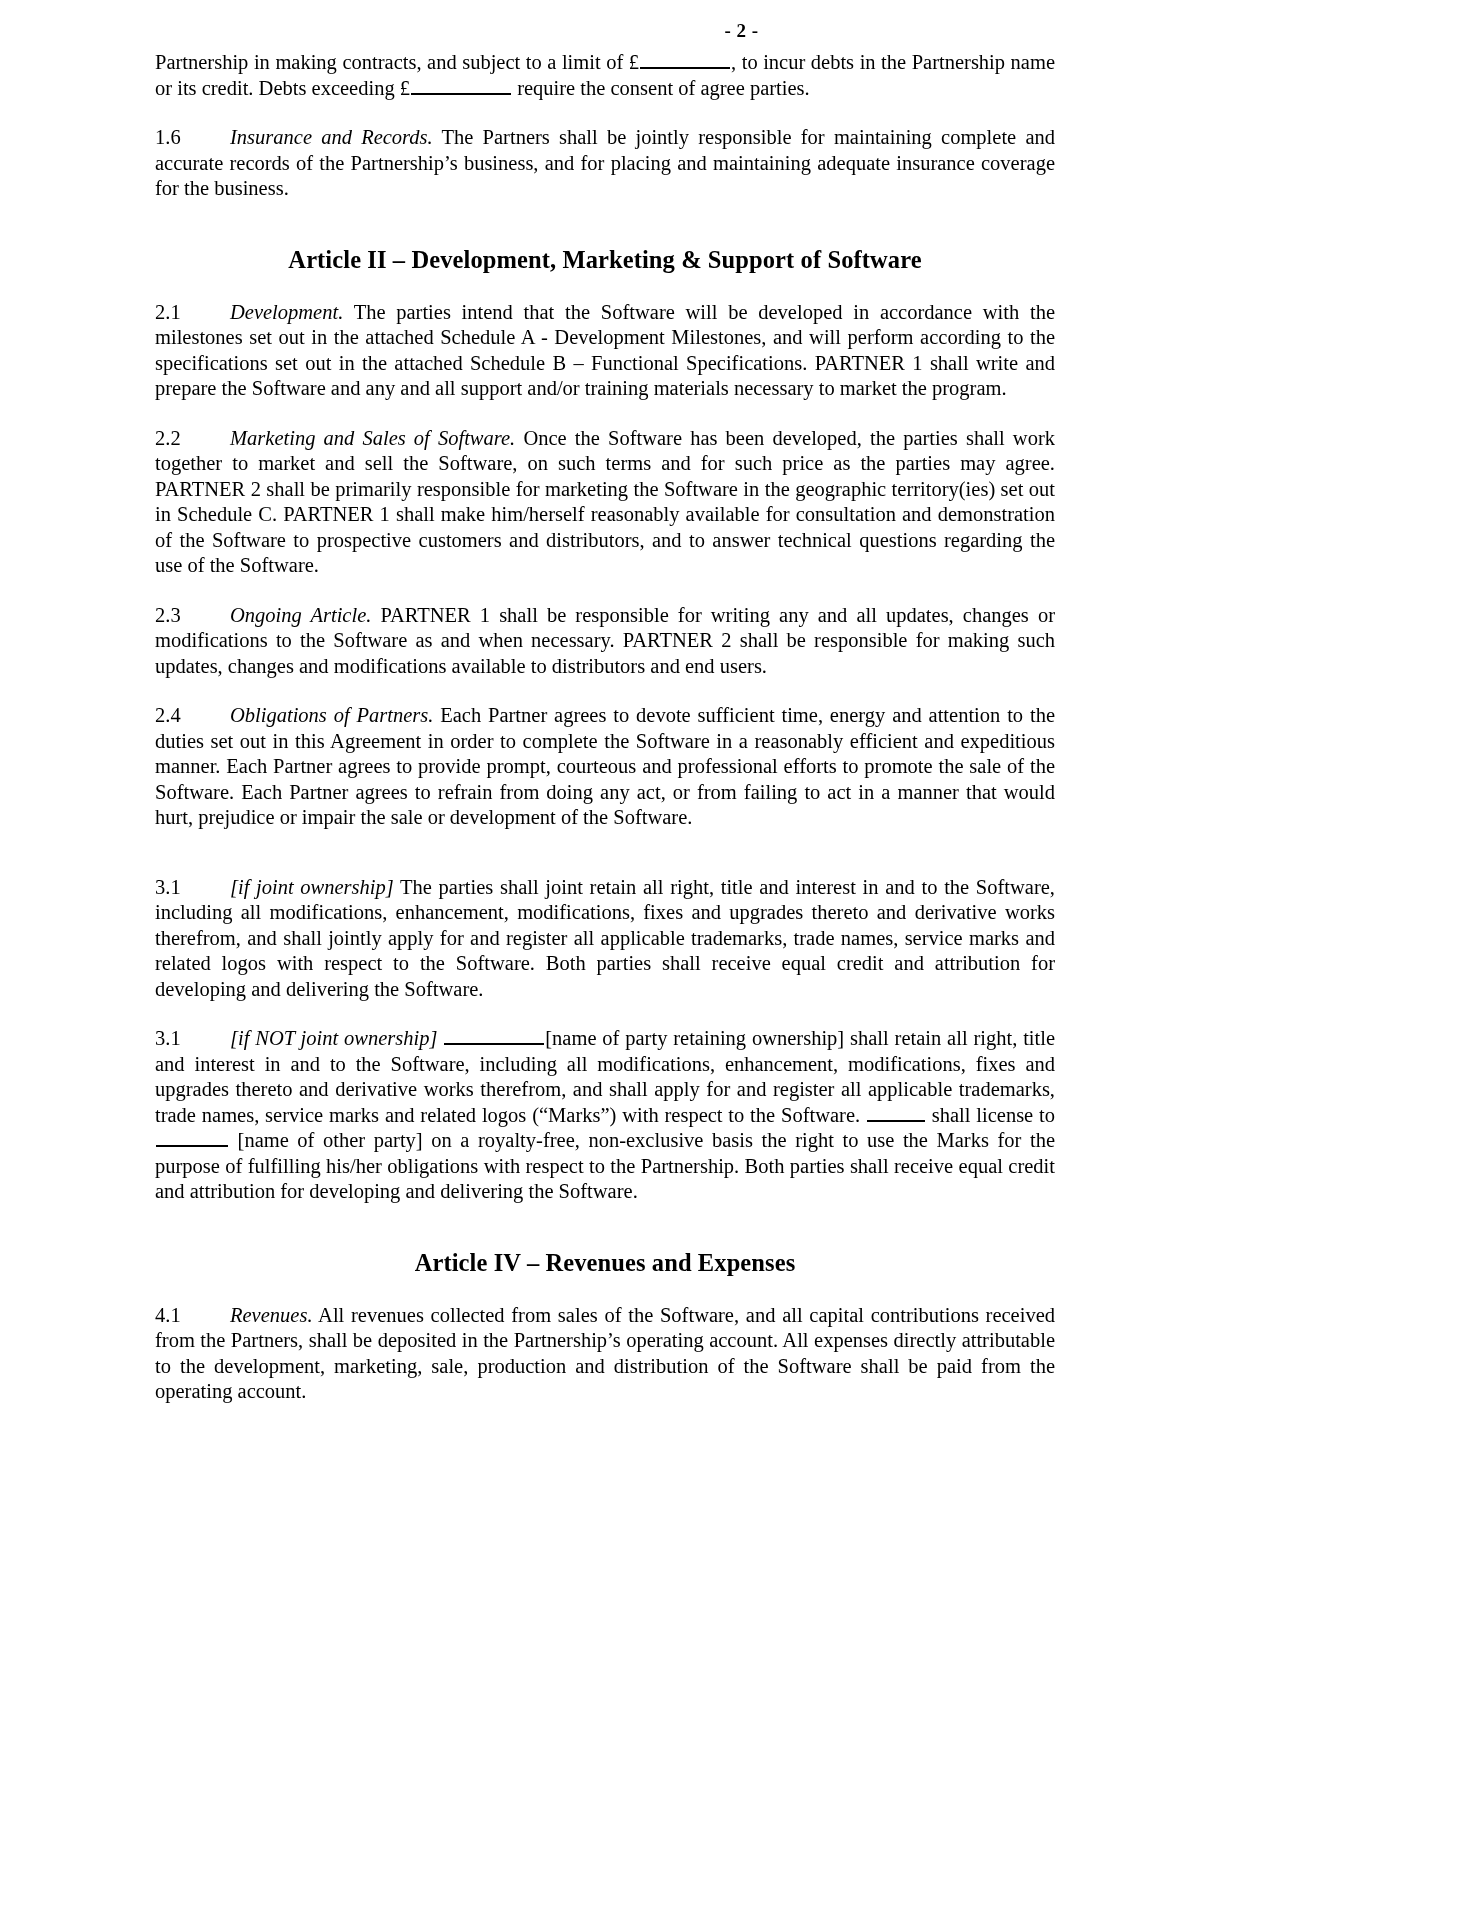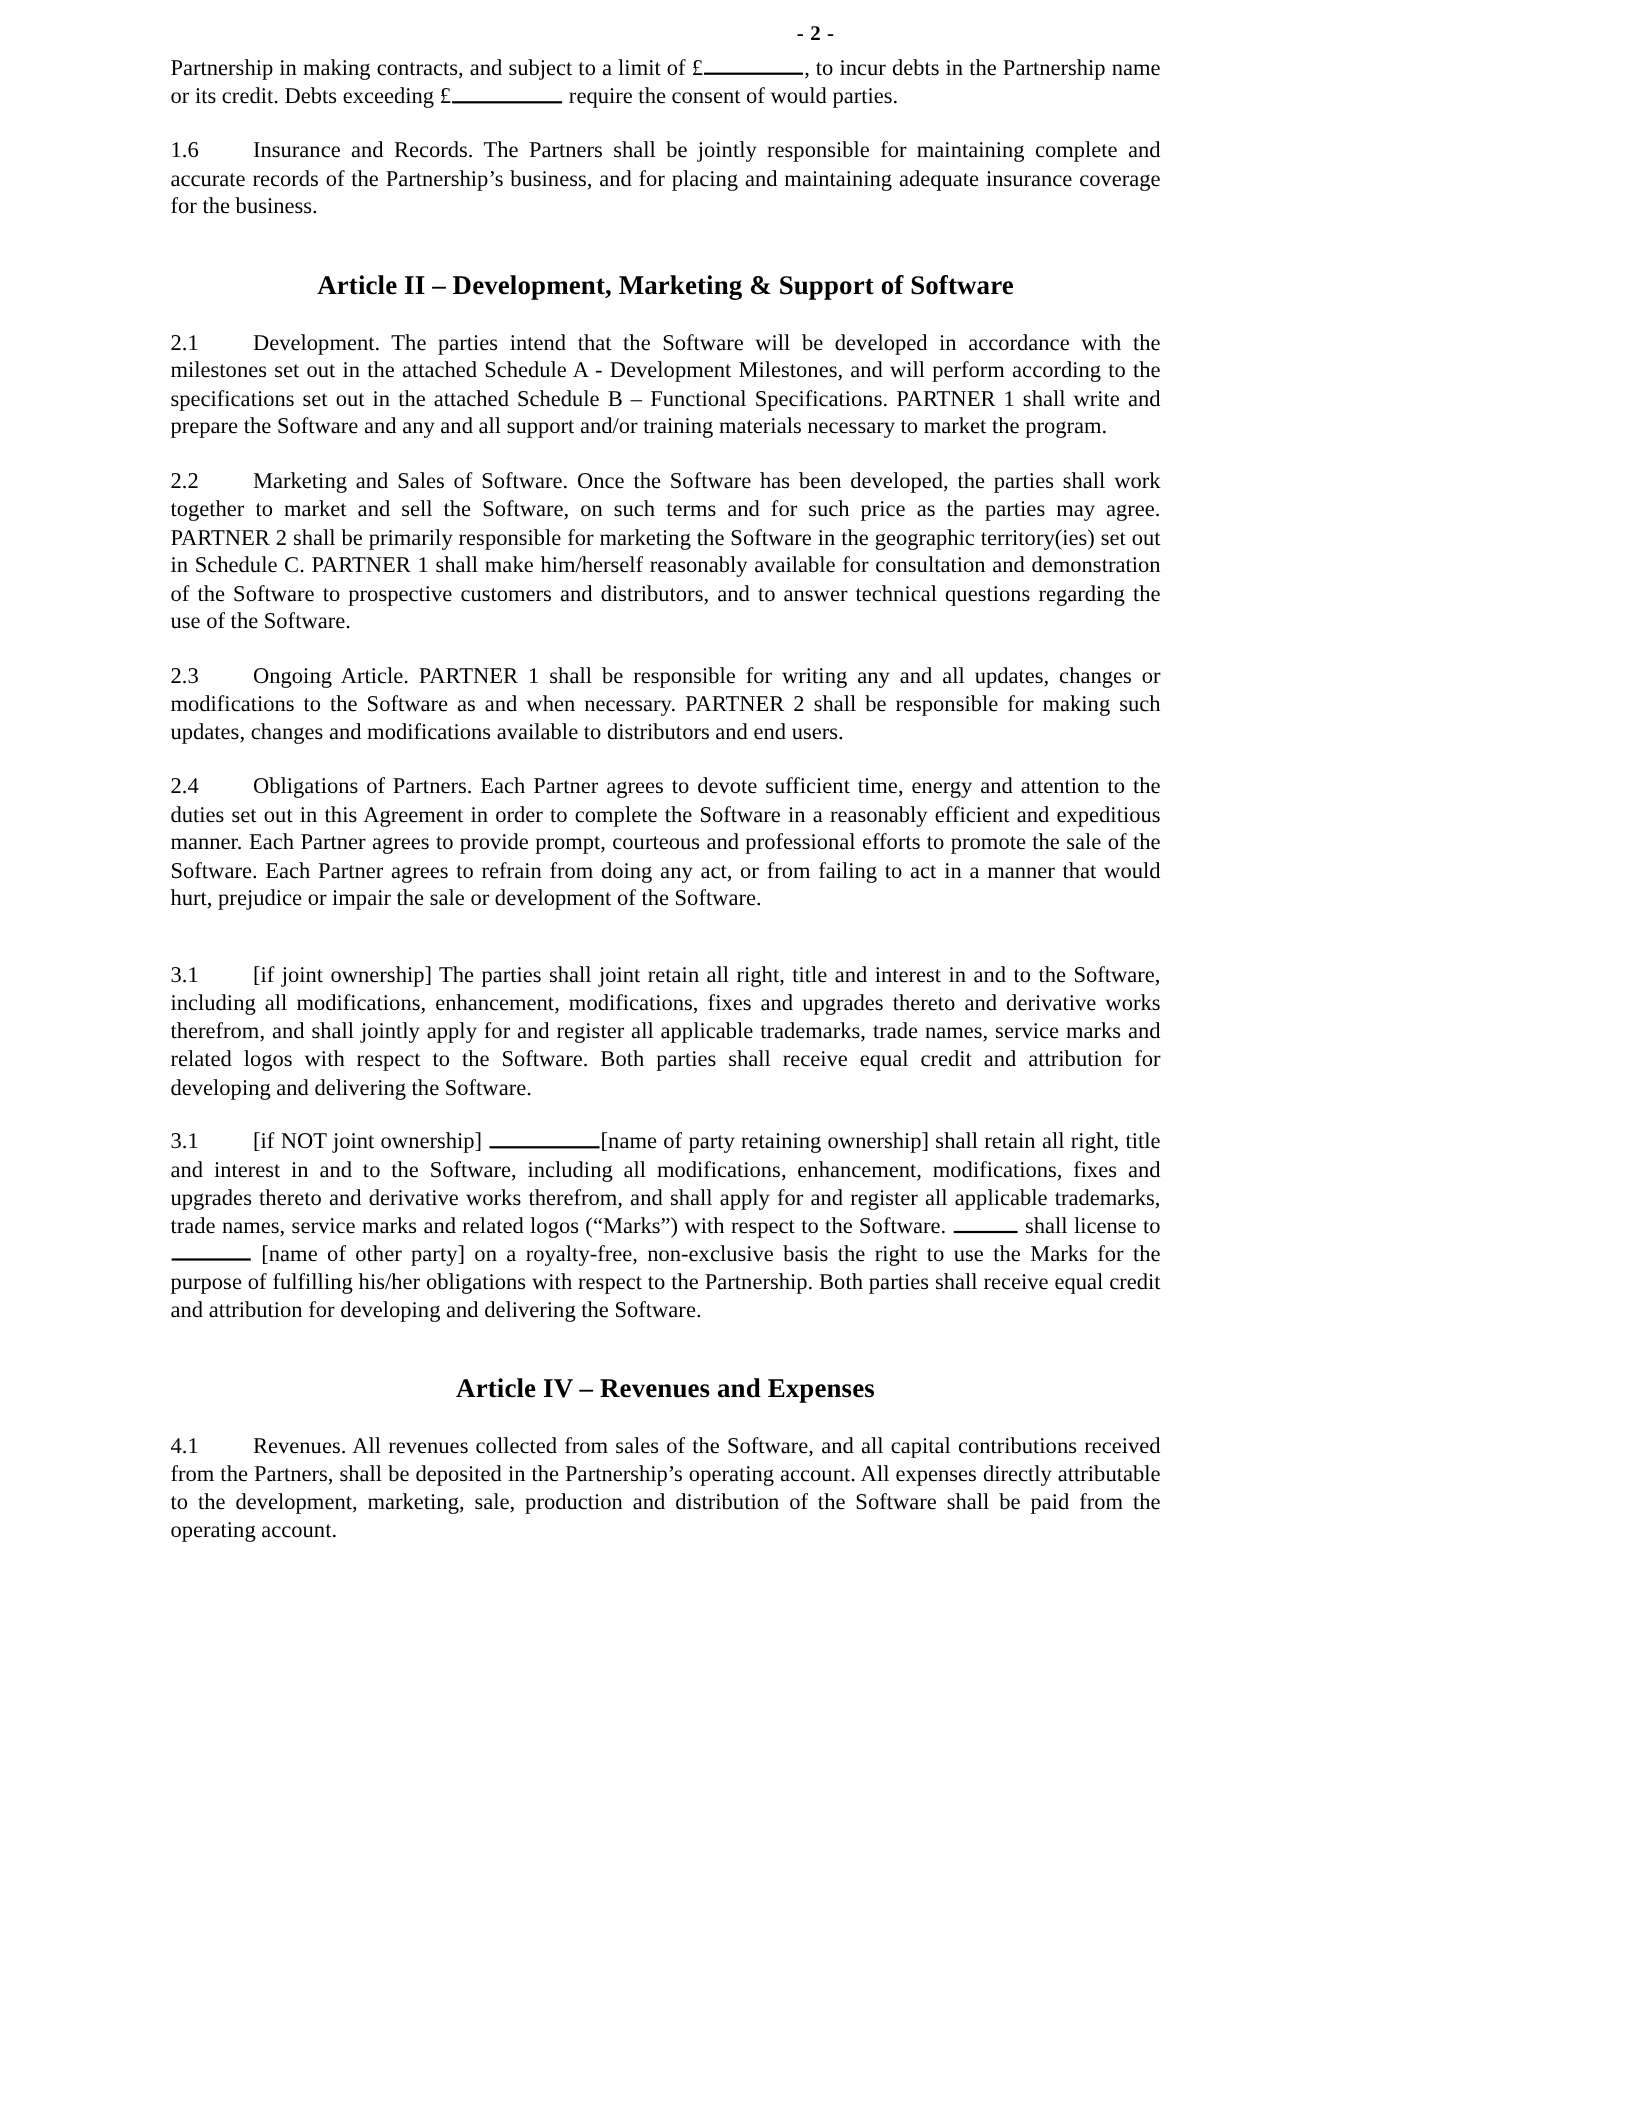--- a/index.html
+++ b/index.html
@@ -40,20 +40,21 @@
     text-align: justify;
     text-justify: inter-word;
     margin: 0 0 24px 0;
     hyphens: none;
   }
   .num {
     display: inline-block;
     width: 75px;
   }
   .sec-title {
+    font-style: italic;
     margin-top: 24px;
   }
   h2.article {
     font-size: 24.5px;
     font-weight: bold;
     text-align: center;
     margin: 0 0 26px 0;
     letter-spacing: 0.1px;
   }
   .spacer-before-article {
@@ -73,21 +74,21 @@
 </style>
 </head>
 <body>
 
 <div class="page">
 
   <div class="page-number">- 2 -</div>
 
   <div class="body-wrap">
 
-    <p class="para"><span>Partnership in making contracts, and subject to a limit of £</span><span class="blank w-md"></span><span>, to incur debts in the Partnership name or its credit. Debts exceeding £</span><span class="blank w-lg"></span><span> require the consent of would parties.</span></p>
+    <p class="para"><span>Partnership in making contracts, and subject to a limit of £</span><span class="blank w-md"></span><span>, to incur debts in the Partnership name or its credit. Debts exceeding £</span><span class="blank w-lg"></span><span> require the consent of agree parties.</span></p>
 
     <p class="para"><span class="num">1.6</span><span class="sec-title">Insurance and Records.</span><span> The Partners shall be jointly responsible for maintaining complete and accurate records of the Partnership’s business, and for placing and maintaining adequate insurance coverage for the business.</span></p>
 
     <div class="spacer-before-article"></div>
     <h2 class="article">Article II – Development, Marketing &amp; Support of Software</h2>
 
     <p class="para"><span class="num">2.1</span><span class="sec-title">Development.</span><span> The parties intend that the Software will be developed in accordance with the milestones set out in the attached Schedule A - Development Milestones, and will perform according to the specifications set out in the attached Schedule B – Functional Specifications. PARTNER 1 shall write and prepare the Software and any and all support and/or training materials necessary to market the program.</span></p>
 
     <p class="para"><span class="num">2.2</span><span class="sec-title">Marketing and Sales of Software.</span><span> Once the Software has been developed, the parties shall work together to market and sell the Software, on such terms and for such price as the parties may agree. PARTNER 2 shall be primarily responsible for marketing the Software in the geographic territory(ies) set out in Schedule C. PARTNER 1 shall make him/herself reasonably available for consultation and demonstration of the Software to prospective customers and distributors, and to answer technical questions regarding the use of the Software.</span></p>
 

